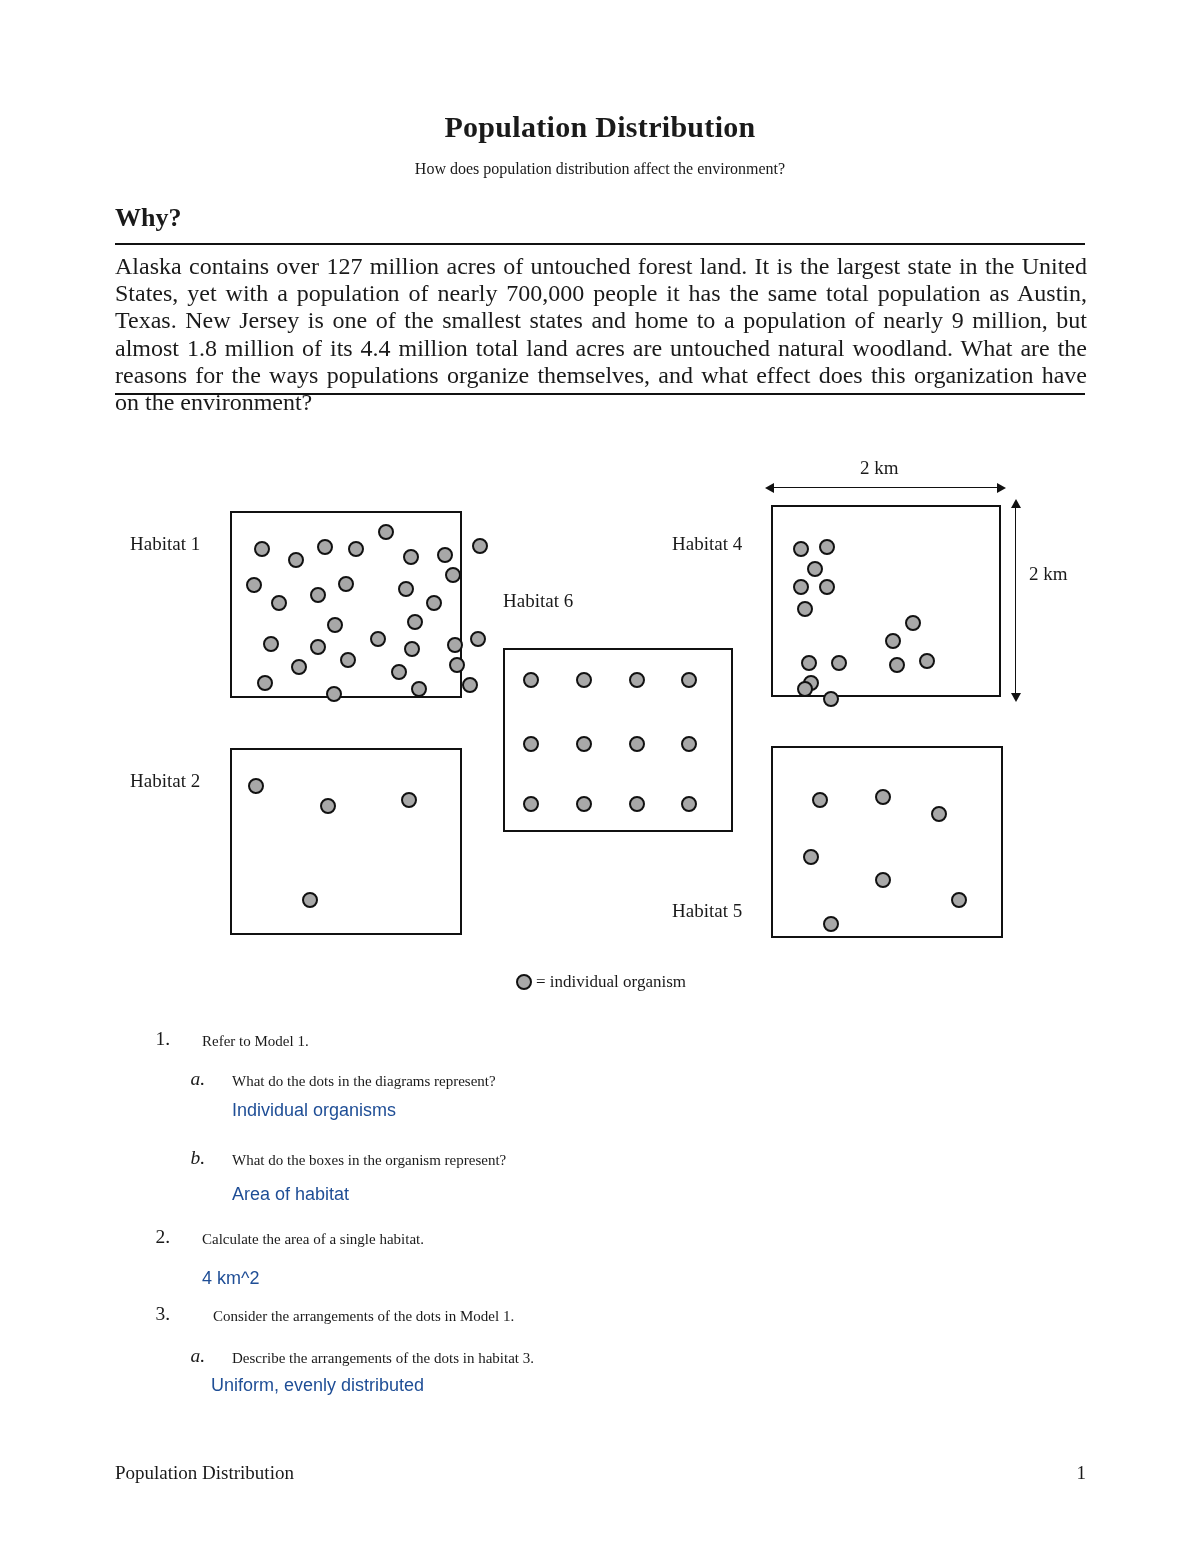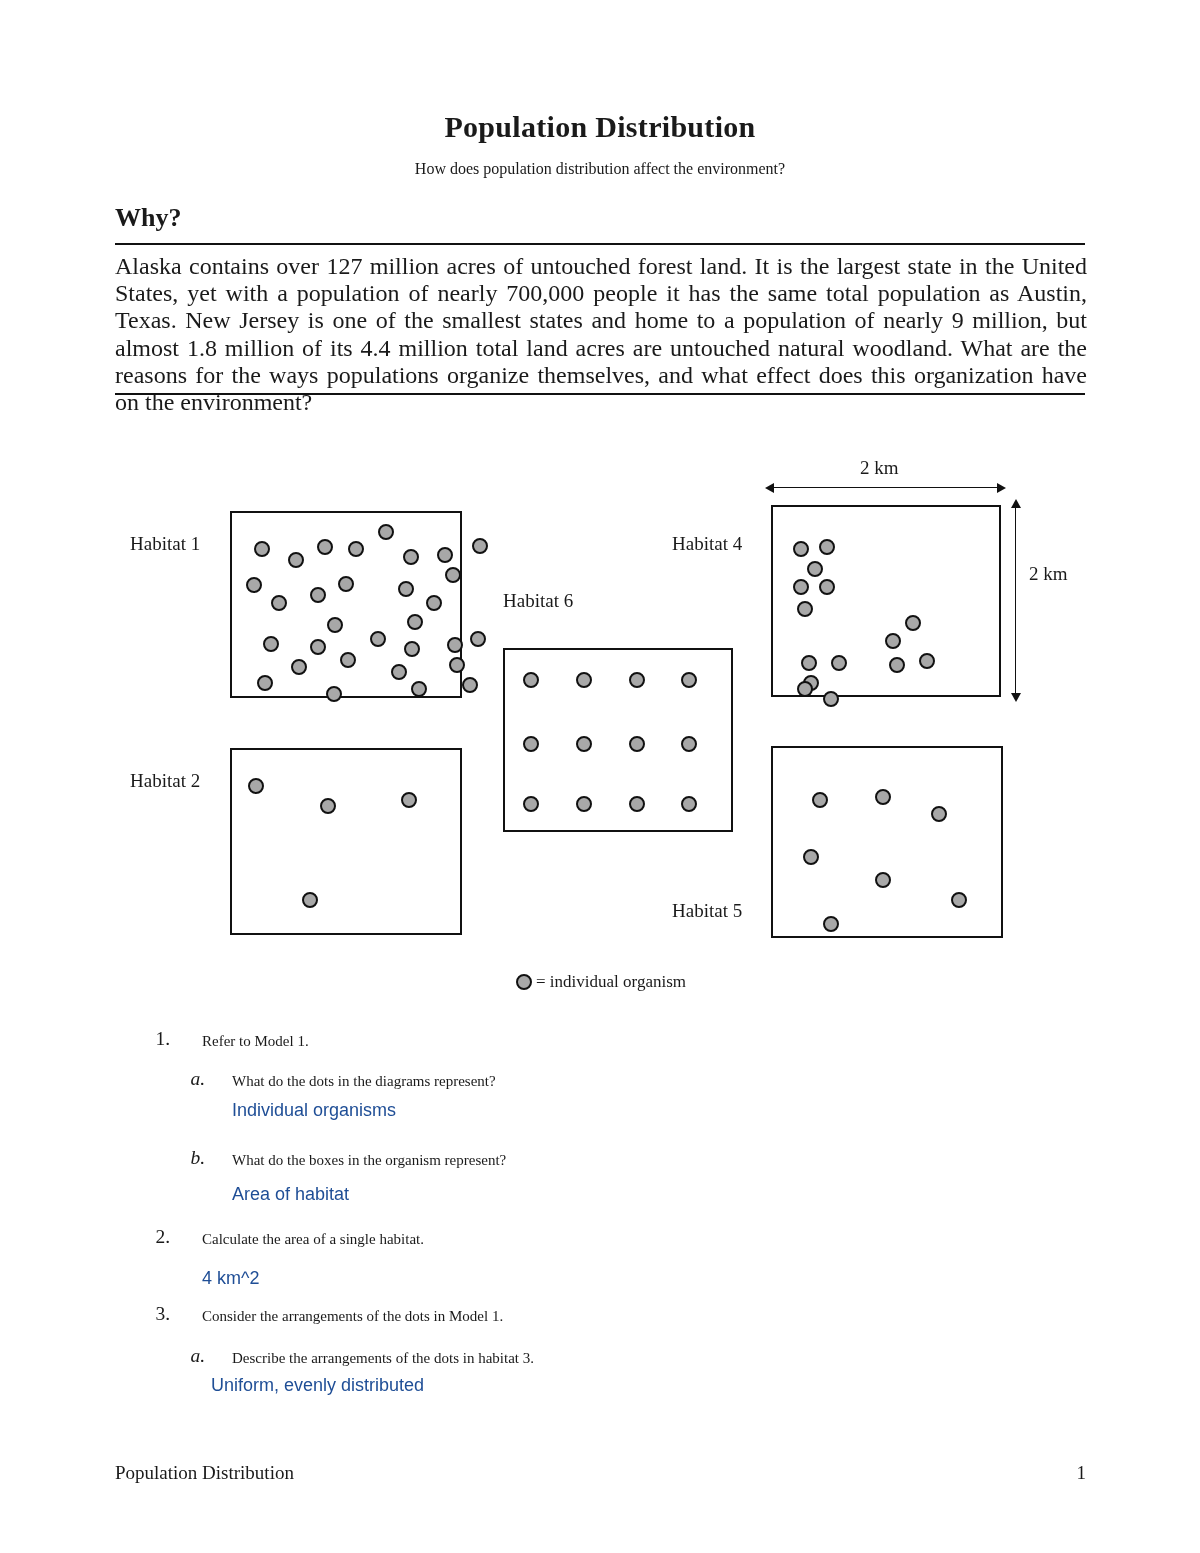--- a/index.html
+++ b/index.html
@@ -295,21 +295,21 @@
       <div class="q-num" style="left: 169px; top: 1068px; font-style: italic;">a.</div>
       <div class="q-item" style="left: 232px; top: 1068px;">What do the dots in the diagrams represent?</div>
       <div class="answer" style="left: 232px; top: 1100px;">Individual organisms</div>
       <div class="q-num" style="left: 169px; top: 1147px; font-style: italic;">b.</div>
       <div class="q-item" style="left: 232px; top: 1147px;">What do the boxes in the organism represent?</div>
       <div class="answer" style="left: 232px; top: 1184px;">Area of habitat</div>
       <div class="q-num" style="left: 134px; top: 1226px;">2.</div>
       <div class="q-item" style="left: 202px; top: 1226px;">Calculate the area of a single habitat.</div>
       <div class="answer" style="left: 202px; top: 1268px;">4 km^2</div>
       <div class="q-num" style="left: 134px; top: 1303px;">3.</div>
-      <div class="q-item" style="left: 202px; top: 1303px; text-align: right;">Consider the arrangements of the dots in Model 1.</div>
+      <div class="q-item" style="left: 213px; top: 1303px; text-align: right;">Consider the arrangements of the dots in Model 1.</div>
       <div class="q-num" style="left: 169px; top: 1345px; font-style: italic;">a.</div>
       <div class="q-item" style="left: 232px; top: 1345px;">Describe the arrangements of the dots in habitat 3.</div>
       <div class="answer" style="left: 211px; top: 1375px;">Uniform, evenly distributed</div>
     </div>
 
   <div class="footer-left">Population Distribution</div>
   <div class="footer-right">1</div>
 
 </div>
 

